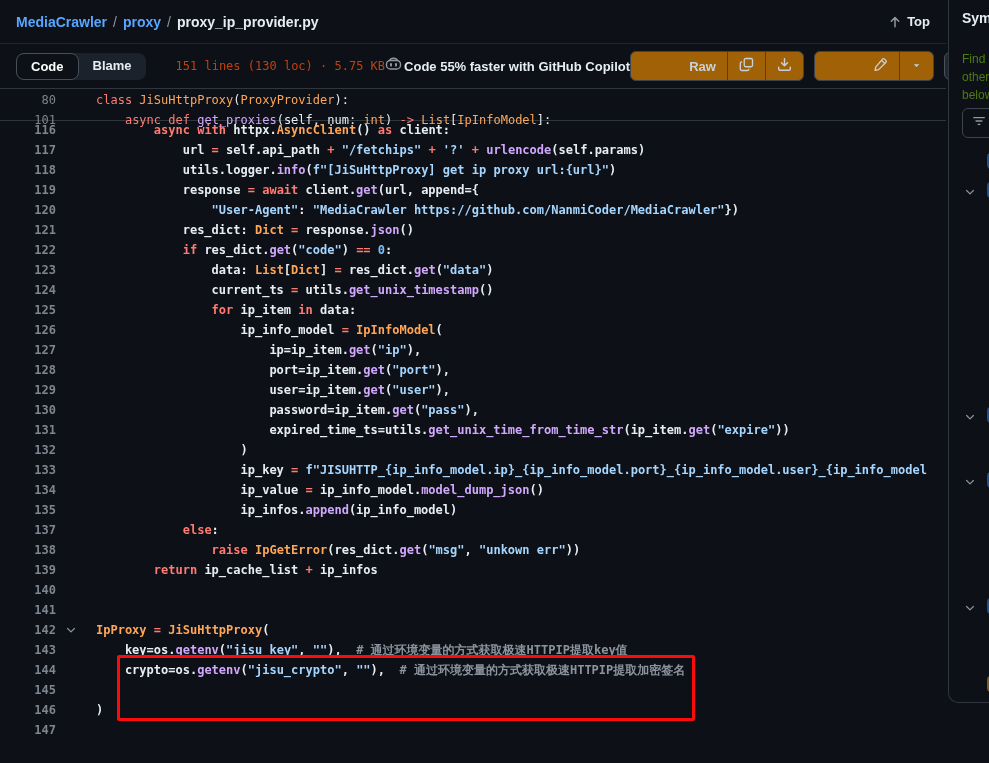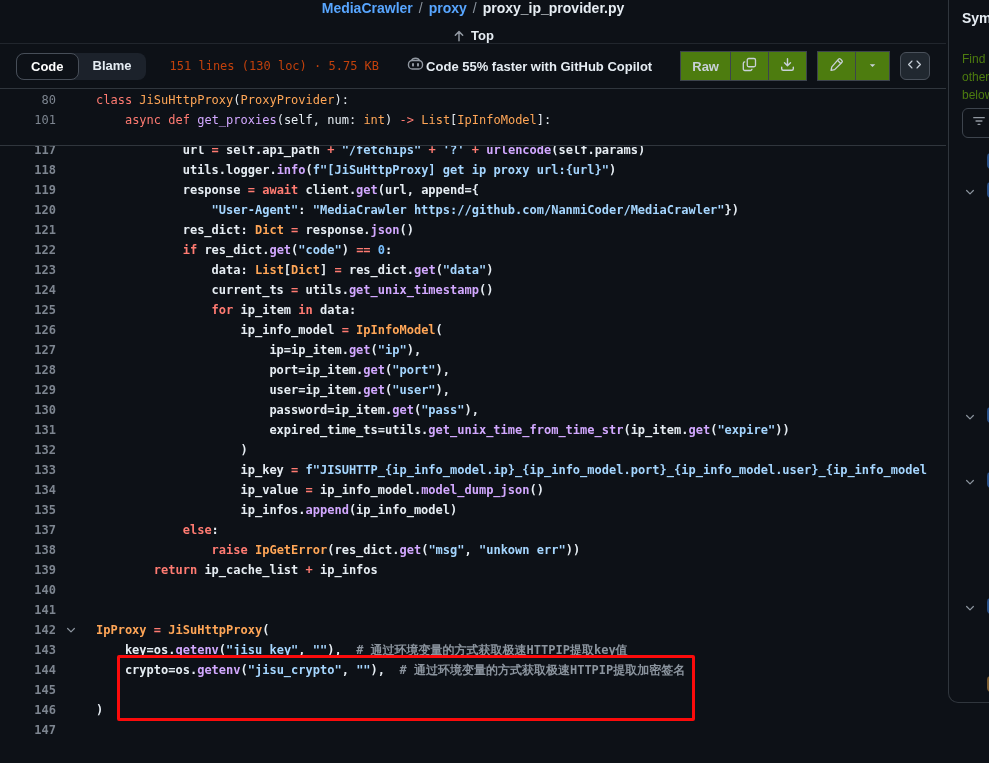--- a/index.html
+++ b/index.html
@@ -2,55 +2,55 @@
 <html><head>
 <meta charset="utf-8">
 <style>
   * { margin:0; padding:0; box-sizing:border-box; }
   html,body { width:989px; height:763px; background:#0d1117; overflow:hidden;
               font-family:"Liberation Sans", sans-serif; }
   .main { position:absolute; left:0; top:0; width:946px; height:763px; }
 
   
   .breadcrumb-row { height:44px; display:flex; align-items:center; justify-content:space-between;
-                    padding:0 16px; border-bottom:1px solid #21262d;flex-direction:column; }
+                    padding:0 16px; border-bottom:1px solid #21262d; }
   .crumbs { display:flex; align-items:center; gap:6px; font-size:14px; font-weight:600; }
   .crumb-link { color:#58a6ff; cursor:pointer; }
   .crumb-sep { color:#8b949e; font-weight:400; }
   .crumb-file { color:#e6edf3; }
   .top-btn { display:flex; align-items:center; gap:5px; color:#e6edf3; font-size:13px; font-weight:600; cursor:pointer; }
   .top-btn svg { display:block; }
 
   
   .toolbar-row { height:45px; display:flex; align-items:center; justify-content:space-between;
                  padding:0 16px; border-bottom:1px solid #30363d; }
-  .tb-left { display:flex; align-items:center; gap:24px; }
+  .tb-left { display:flex; align-items:center; gap:30px; }
   .seg { display:flex; background:#1c222b; border-radius:8px; }
   .seg-btn { padding:5px 14px; font-size:13px; font-weight:600; color:#e6edf3; border-radius:8px; cursor:pointer; }
   .seg-btn.active { background:#0d1117; border:1px solid #474e58; color:#fff; }
   .meta { font-family:"DejaVu Sans Mono", monospace; font-size:12px; color:#c2410c; white-space:nowrap; }
   .copilot { display:flex; align-items:center; gap:2px; color:#e6edf3; font-size:13px; font-weight:600; cursor:pointer; white-space:nowrap; }
   .tb-right { display:flex; align-items:center; gap:10px; }
-  .btn-group { display:flex; border:1px solid #3d444d; border-radius:0; overflow:hidden; background:#4d7c0f; }
+  .btn-group { display:flex; border:1px solid #3d444d; border-radius:6px; overflow:hidden; background:#a16207;padding-left:47px; }
   .btn-cell { display:flex; align-items:center; justify-content:center; padding:5px 11px; color:#c9d1d9;
               font-size:13px; font-weight:600; cursor:pointer; border-left:1px solid #3d444d; }
   .btn-cell:first-child { border-left:none; }
   .icon-btn { display:flex; align-items:center; justify-content:center; width:30px; height:28px;
               border:1px solid #4a515b; border-radius:6px; background:#212830; cursor:pointer; }
 
   
   .code-wrap { position:absolute; top:90px; left:0; right:0; bottom:0; overflow:hidden;
                font-family:"DejaVu Sans Mono","DejaVu Sans", monospace; font-size:12px; line-height:20px; }
   .code-lines { position:absolute; top:30px; left:0; right:0;font-weight:bold; }
   .code-row { display:flex; height:20px; white-space:pre; }
   .gutter { width:96px; flex:none; display:flex; }
   .lnum { width:56px; text-align:right; color:#7d8590; flex:none; cursor:pointer; }
   .gut-chev { width:40px; display:flex; align-items:center; justify-content:flex-start; padding-left:9px; }
   .code-text { white-space:pre; flex:none; }
-  .sticky-block { position:absolute; top:0; left:0; right:0; height:56px; background:#0d1117;
+  .sticky-block { position:absolute; top:0; left:0; right:0; height:31px; background:#0d1117;
                   border-bottom:1px solid #30363d; z-index:3; }
   .tk-d { color:#e6edf3; } .tk-k { color:#ff7b72; } .tk-f { color:#d2a8ff; }
   .tk-c { color:#ffa657; } .tk-s { color:#a5d6ff; } .tk-n { color:#79c0ff; } .tk-cm { color:#8b949e; }
   .red-box { position:absolute; left:117px; top:565px; width:578px; height:66px;
              border:3px solid #fb0b0b; border-radius:2px; z-index:4; pointer-events:none; }
 
   
   .symbols { position:absolute; right:0; top:0; width:41px; height:703px; background:#0d1117;
              border-left:1px solid #30363d; border-bottom:1px solid #30363d;
              border-bottom-left-radius:10px; overflow:hidden; z-index:5; }

